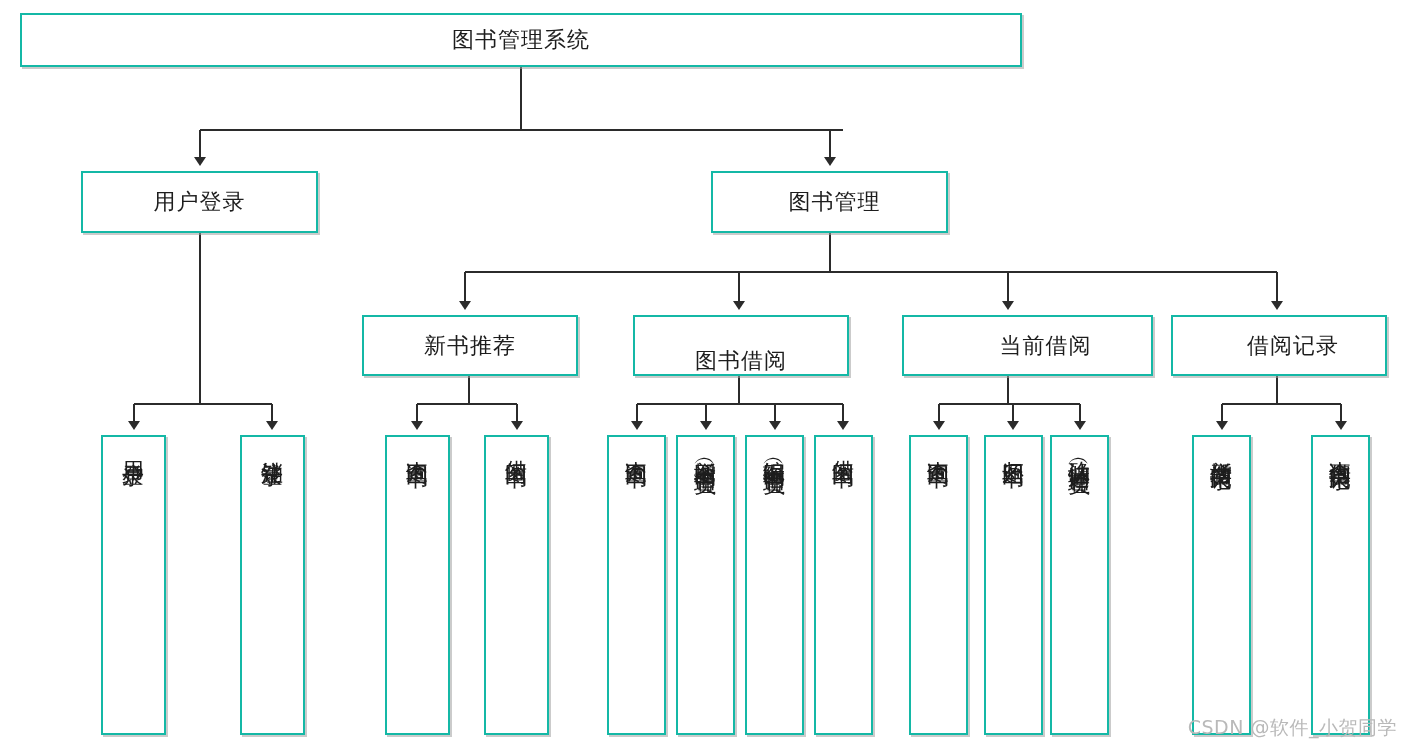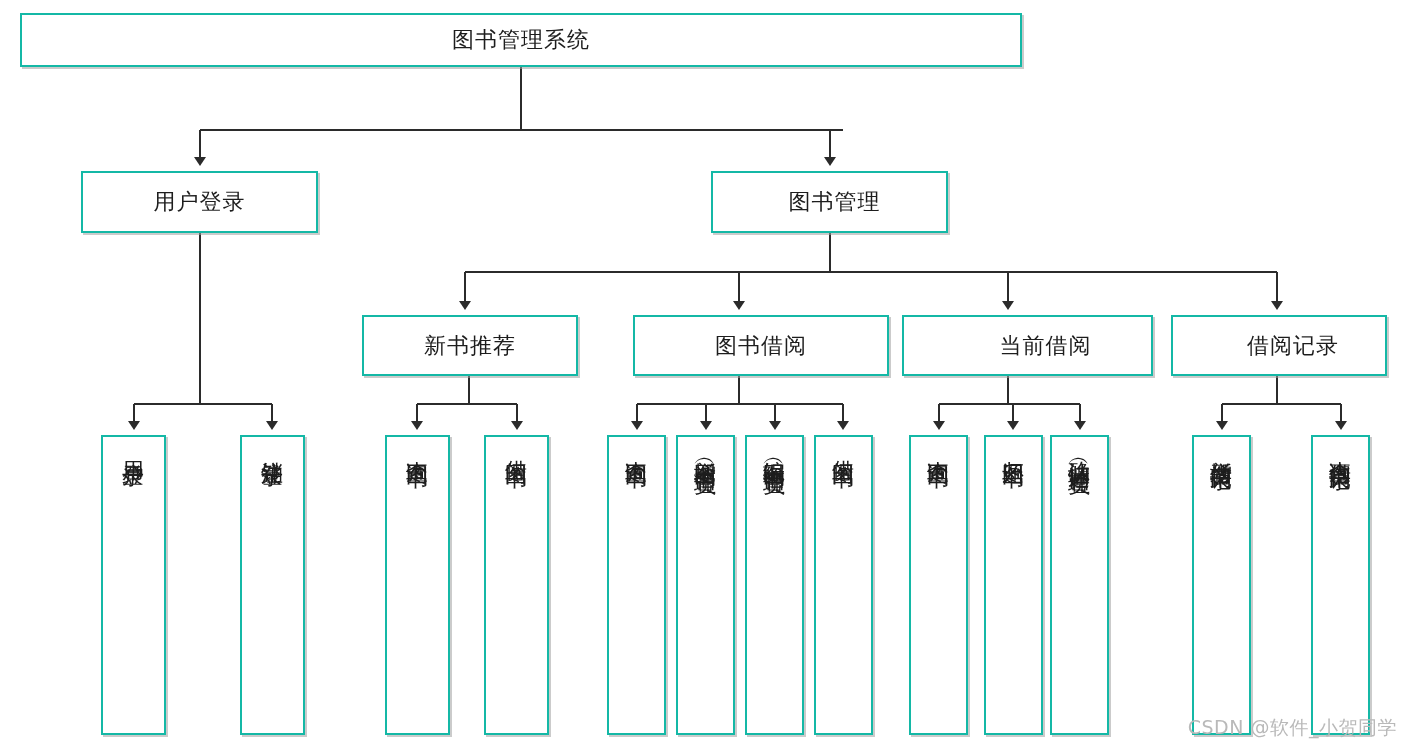--- a/index.html
+++ b/index.html
@@ -131,21 +131,21 @@
   <div class="node" style="left:81px; top:171px; width:237px; height:62px;">
     <span class="label">用户登录</span>
   </div>
   <div class="node" style="left:711px; top:171px; width:237px; height:62px;padding-left:10px;">
     <span class="label">图书管理</span>
   </div>
 
   <div class="node" style="left:362px; top:315px; width:216px; height:61px;">
     <span class="label">新书推荐</span>
   </div>
-  <div class="node" style="left:633px; top:315px; width:256px; height:61px;">
+  <div class="node" style="left:633px; top:315px; width:216px; height:61px;align-items:flex-end;">
     <span class="label">图书借阅</span>
   </div>
   <div class="node" style="left:902px; top:315px; width:251px; height:61px;padding-left:36px;">
     <span class="label">当前借阅</span>
   </div>
   <div class="node" style="left:1171px; top:315px; width:216px; height:61px;padding-left:28px;">
     <span class="label">借阅记录</span>
   </div>
 
   <div id="leaf-container">

